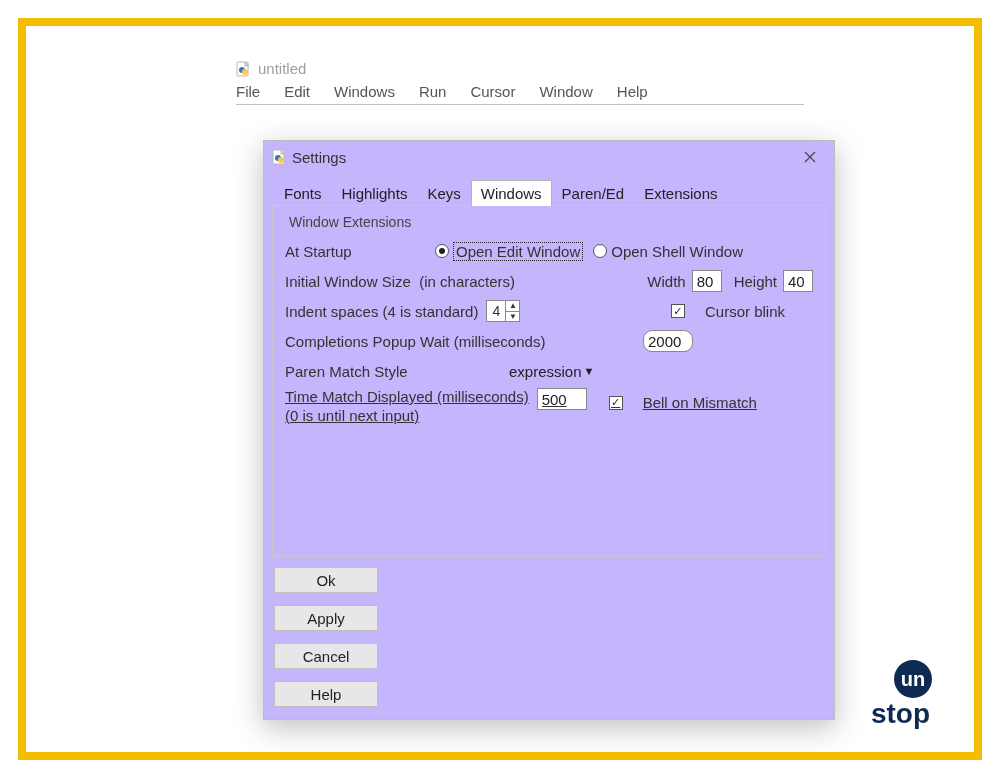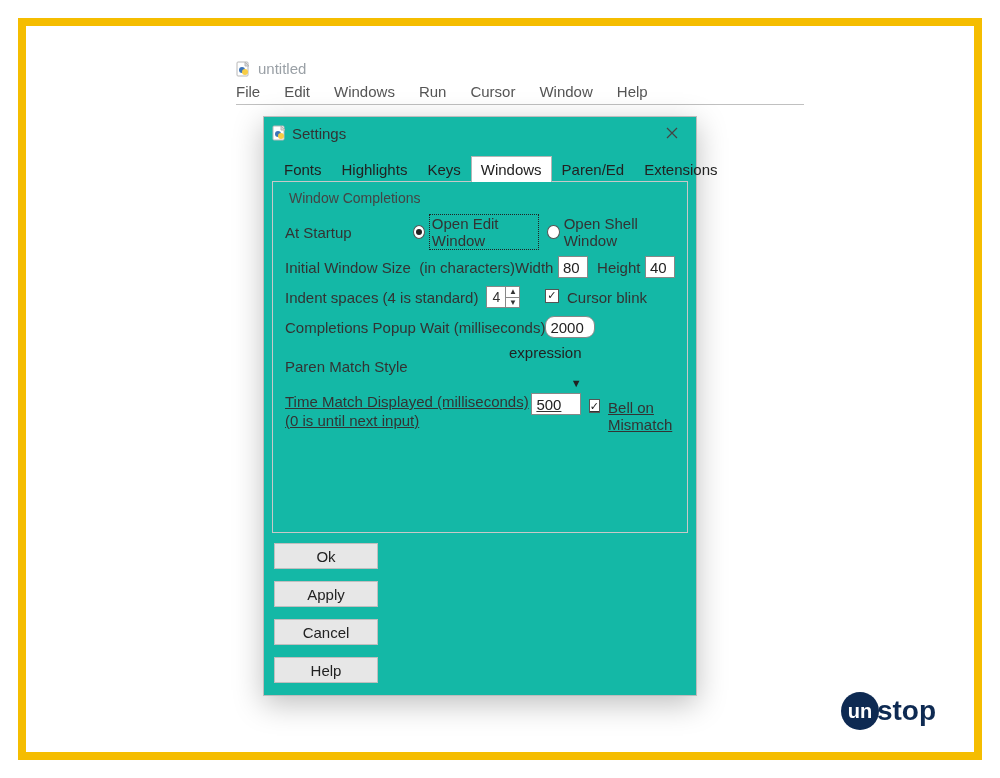--- a/index.html
+++ b/index.html
@@ -53,24 +53,24 @@
   .py-icon {
     display: inline-flex;
     width: 16px;
     height: 16px;
   }
 
   
   .dialog {
     position: absolute;
     left: 237px;
-    top: 90px;
-    width: 434px;
+    top: 114px;
+    width: 572px;
     height: 580px;
-    background: #14b8a6;
+    background: #c4b5fd;
     border: 1px solid #bdbdbd;
     box-shadow: 0 8px 28px rgba(0,0,0,0.25);
     display: flex;
     flex-direction: column;
   }
   .dialog-title {
     display: flex;
     align-items: center;
     height: 32px;
     padding: 0 8px;
@@ -145,21 +145,21 @@
   }
   .radio.checked .dot::after {
     content: ""; width: 6px; height: 6px; background: #222; border-radius: 50%;
   }
   .focus-box {
     border: 1px dotted #222;
     padding: 0 2px;
   }
 
   
-  .check { display:inline-flex; gap:8px; }
+  .check { display:inline-flex; align-items:center; gap:20px; }
   .check .box {
     width: 14px; height: 14px; border:1px solid #555; background:#fff;
     display:inline-flex; align-items:center; justify-content:center; font-size:11px; color:#222;
   }
   .check.checked .box::after { content:"✓"; line-height:1; }
 
   
   .txt {
     border: 1px solid #888;
     background: #fff;
@@ -175,21 +175,21 @@
   
   .spin {
     display:inline-flex; align-items:stretch; border:1px solid #888; height:22px; background:#fff;
   }
   .spin .val{ width:18px; display:flex; align-items:center; justify-content:center; font-size:14px;}
   .spin .arrows{ width:14px; border-left:1px solid #888; display:flex; flex-direction:column;}
   .spin .arrows div{ flex:1; display:flex; align-items:center; justify-content:center; font-size:8px; color:#333;}
   .spin .arrows div + div{ border-top:1px solid #888;}
 
   
-  .dd { display:inline-flex; align-items:flex-end; gap:16px; font-size:15px; color:#222;flex-direction:column;}
+  .dd { display:inline-flex; align-items:center; gap:2px; font-size:15px; color:#222;}
   .dd .caret { font-size:11px; color:#222;}
 
   
   .dlg-buttons {
     display: flex;
     gap: 12px;
     justify-content: center;
     padding: 10px 10px 12px 10px;
     flex-direction: column;
   }
@@ -199,29 +199,30 @@
     background: #e7e7e7;
     border: 1px solid #bfbfbf;
     color: #222;
     font-size: 15px;
     display:flex; align-items:center; justify-content:center;
   }
 
   
   .watermark {
     position: absolute;
-    right: 38px;
+    right: 44px;
     bottom: 22px;
     display: flex;
-    align-items: center;
+    align-items: flex-end;
     font-family: Arial, sans-serif;
     color: #0e2a52;
     font-weight: 700;
     font-size: 28px;
     gap: 0;
+    flex-direction: column;
   }
   .watermark .bubble {
     background:#0e2a52;
     color:#fff;
     border-radius: 50%;
     width: 38px;
     height: 38px;
     display:flex; align-items:center; justify-content:center;
     font-size: 20px;
     margin-right: -2px;
@@ -276,21 +277,21 @@
     <div class="tab-strip">
       <div class="tab">Fonts</div>
       <div class="tab">Highlights</div>
       <div class="tab">Keys</div>
       <div class="tab active">Windows</div>
       <div class="tab">Paren/Ed</div>
       <div class="tab">Extensions</div>
     </div>
 
     <div class="tab-panel-border">
-      <div class="section-title">Window Completions</div>
+      <div class="section-title">Window Extensions</div>
 
       <div class="row">
         <span class="lbl" style="width:150px;">At Startup</span>
         <span class="radio checked">
           <span class="dot"></span>
           <span class="focus-box">Open Edit Window</span>
         </span>
         <span style="width:10px;"></span>
         <span class="radio">
           <span class="dot"></span>

